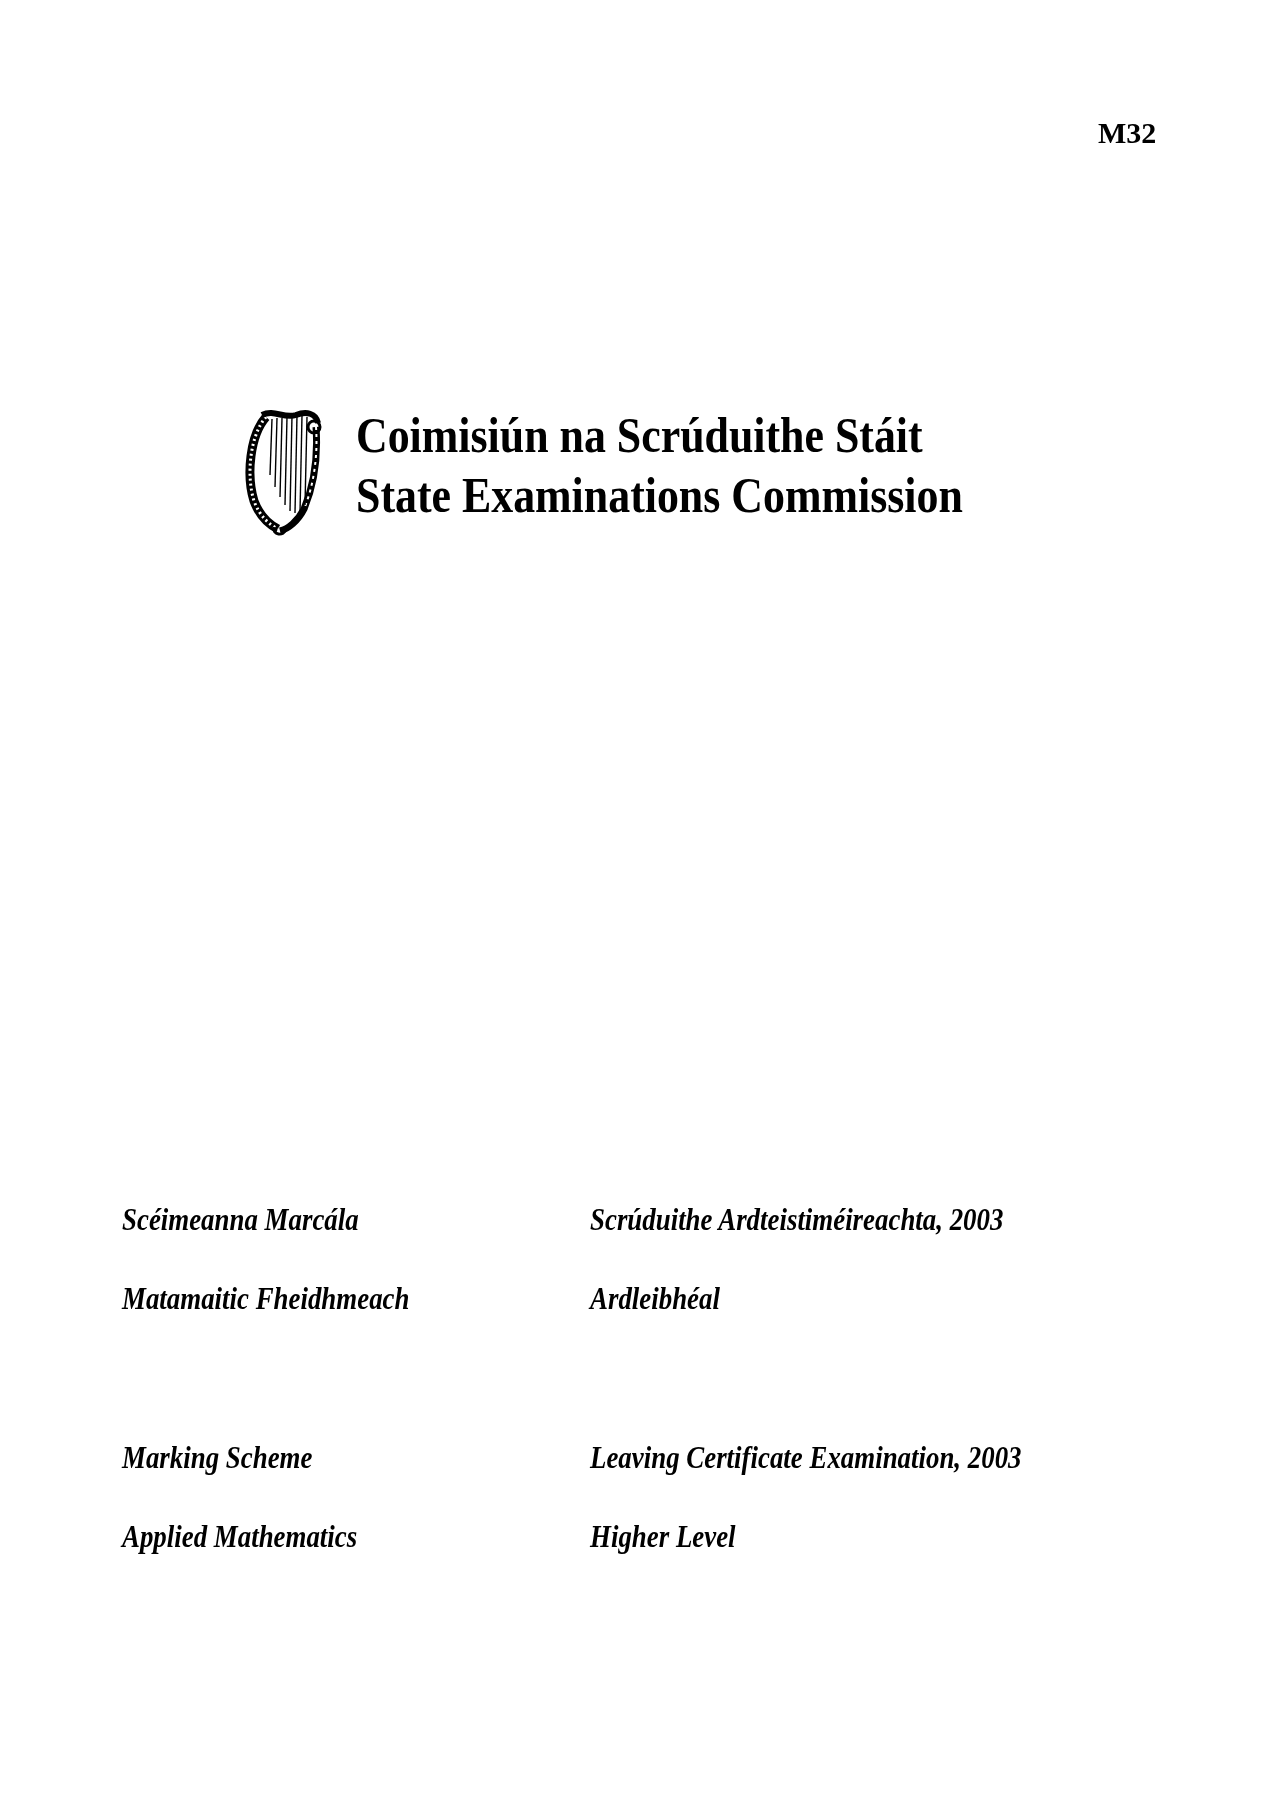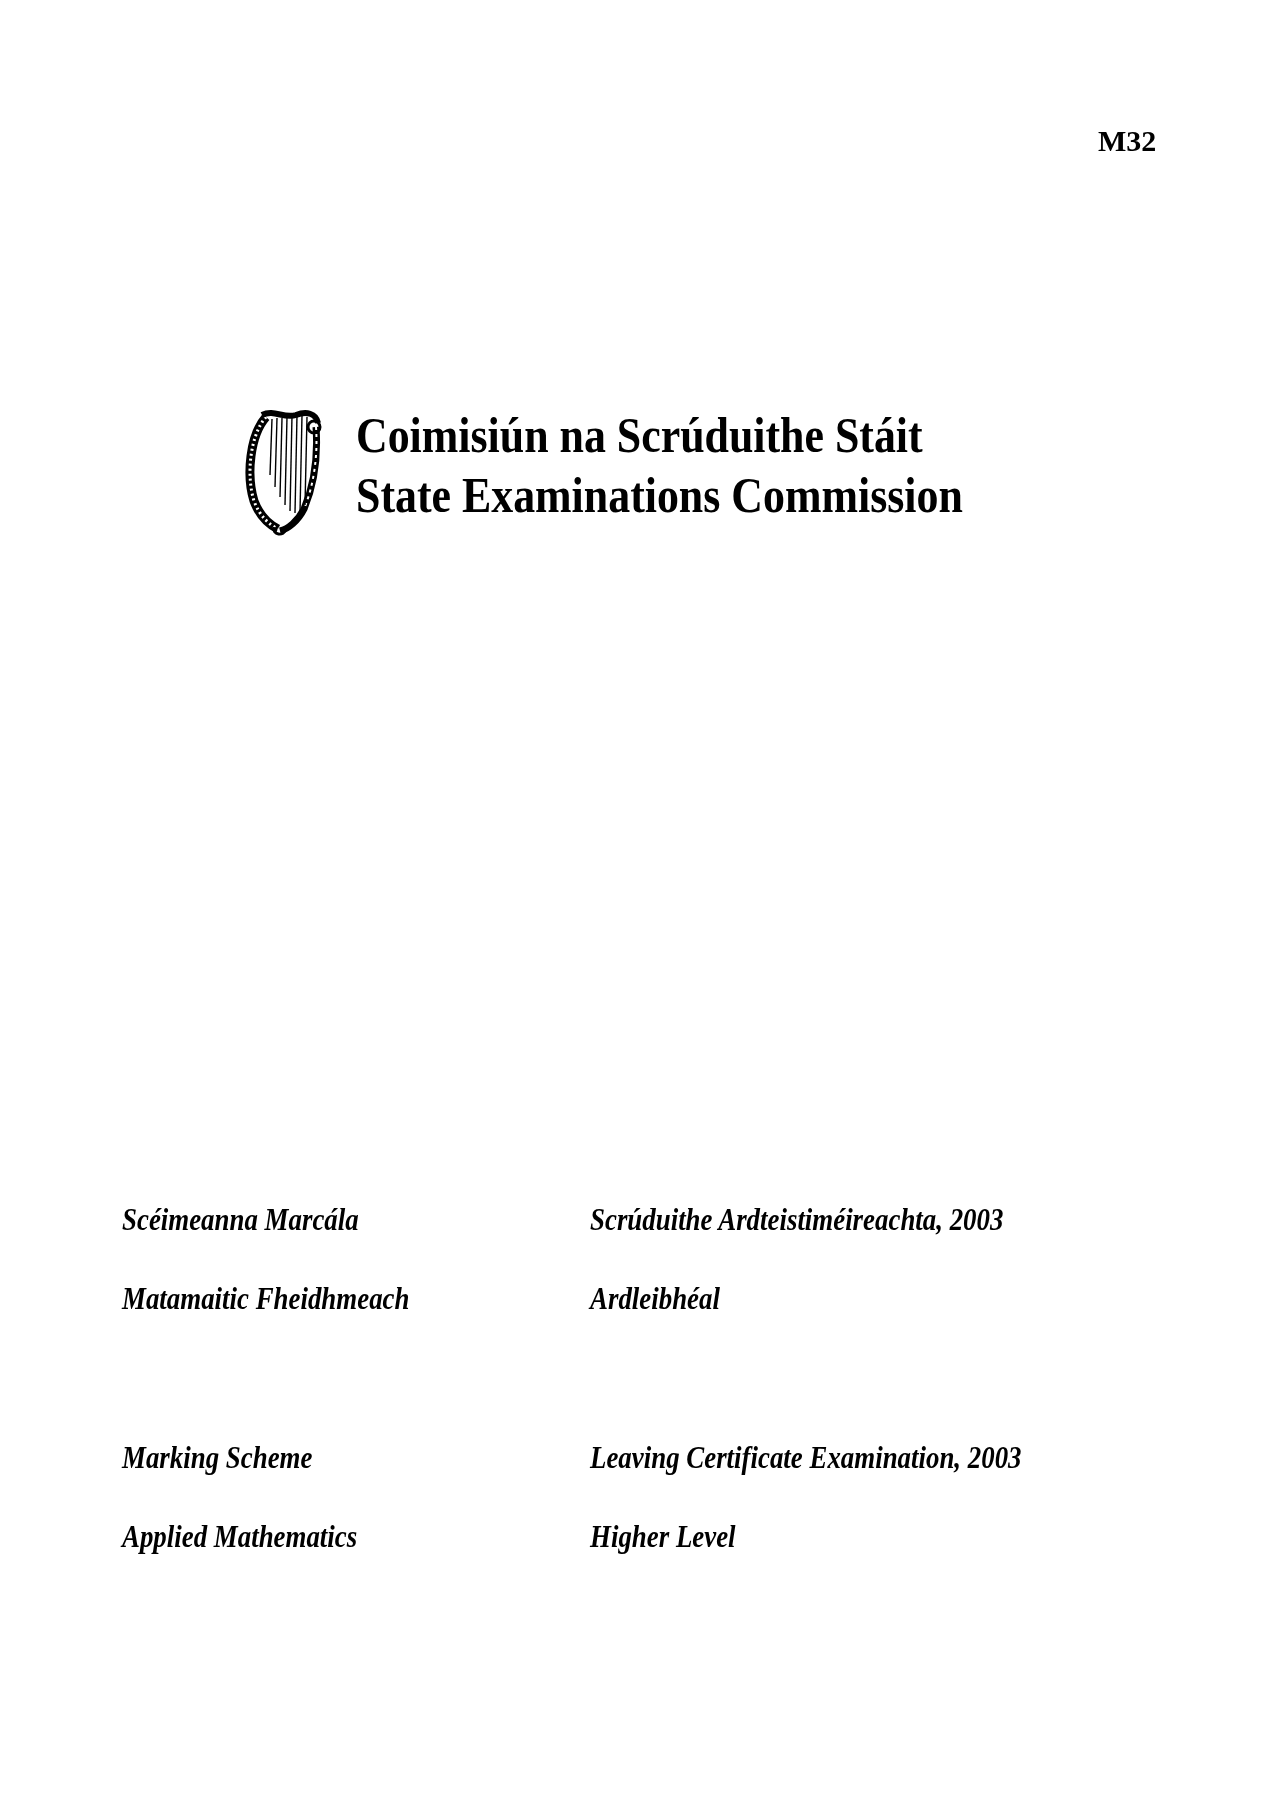--- a/index.html
+++ b/index.html
@@ -1,18 +1,18 @@
 <!DOCTYPE html>
 <html><head>
 <meta charset="utf-8">
 <style>
   html, body { margin: 0; padding: 0; background: #ffffff; }
   body { width: 1280px; height: 1811px; position: relative; overflow: hidden;
          font-family: "Liberation Serif", "DejaVu Serif", serif; color: #000; }
-  .code { position: absolute; left: 1098px; top: 124px; font-size: 30px; font-weight: bold; }
+  .code { position: absolute; left: 1098px; top: 116px; font-size: 30px; font-weight: bold; }
   .harp { position: absolute; left: 244px; top: 405px; width: 80px; height: 132px; }
   .title { position: absolute; left: 356px; font-weight: bold; font-size: 51px; line-height: 1;
            transform: scaleX(0.86); transform-origin: left top; white-space: nowrap; }
   .t1 { top: 410px; }
   .t2 { top: 470px; }
   .row { position: absolute; font-style: italic; font-weight: bold; font-size: 32px;
          transform: scaleX(0.84); transform-origin: left top; white-space: nowrap; }
   .left { left: 122px; }
   .right { left: 590px; }
 </style>

